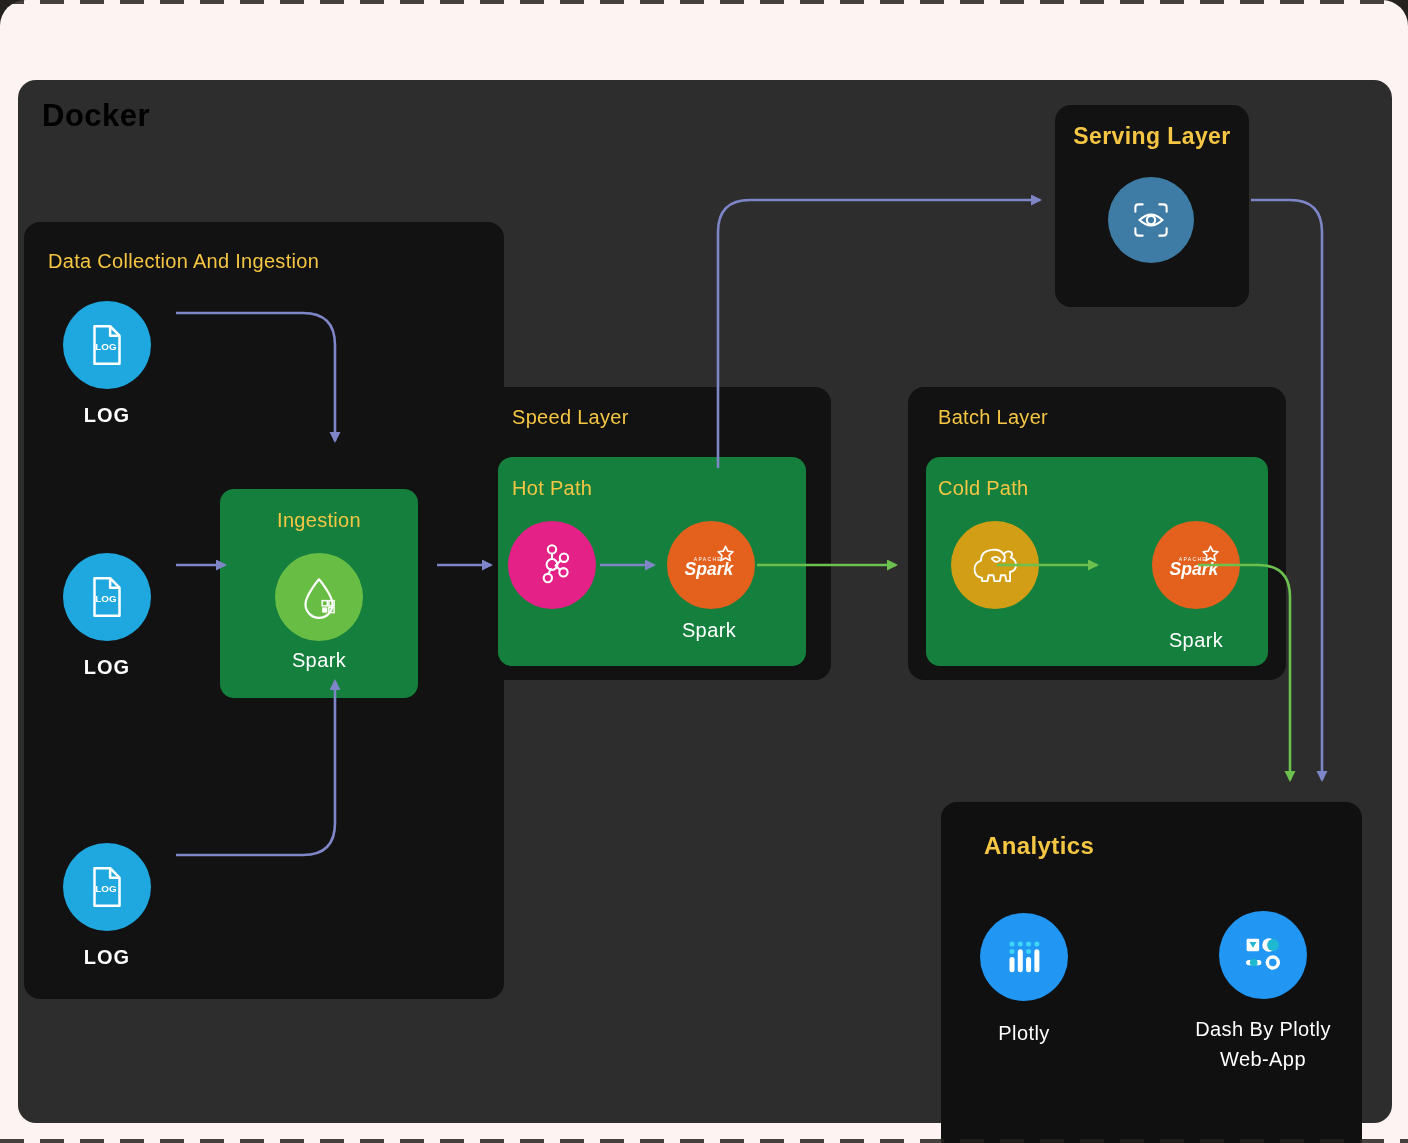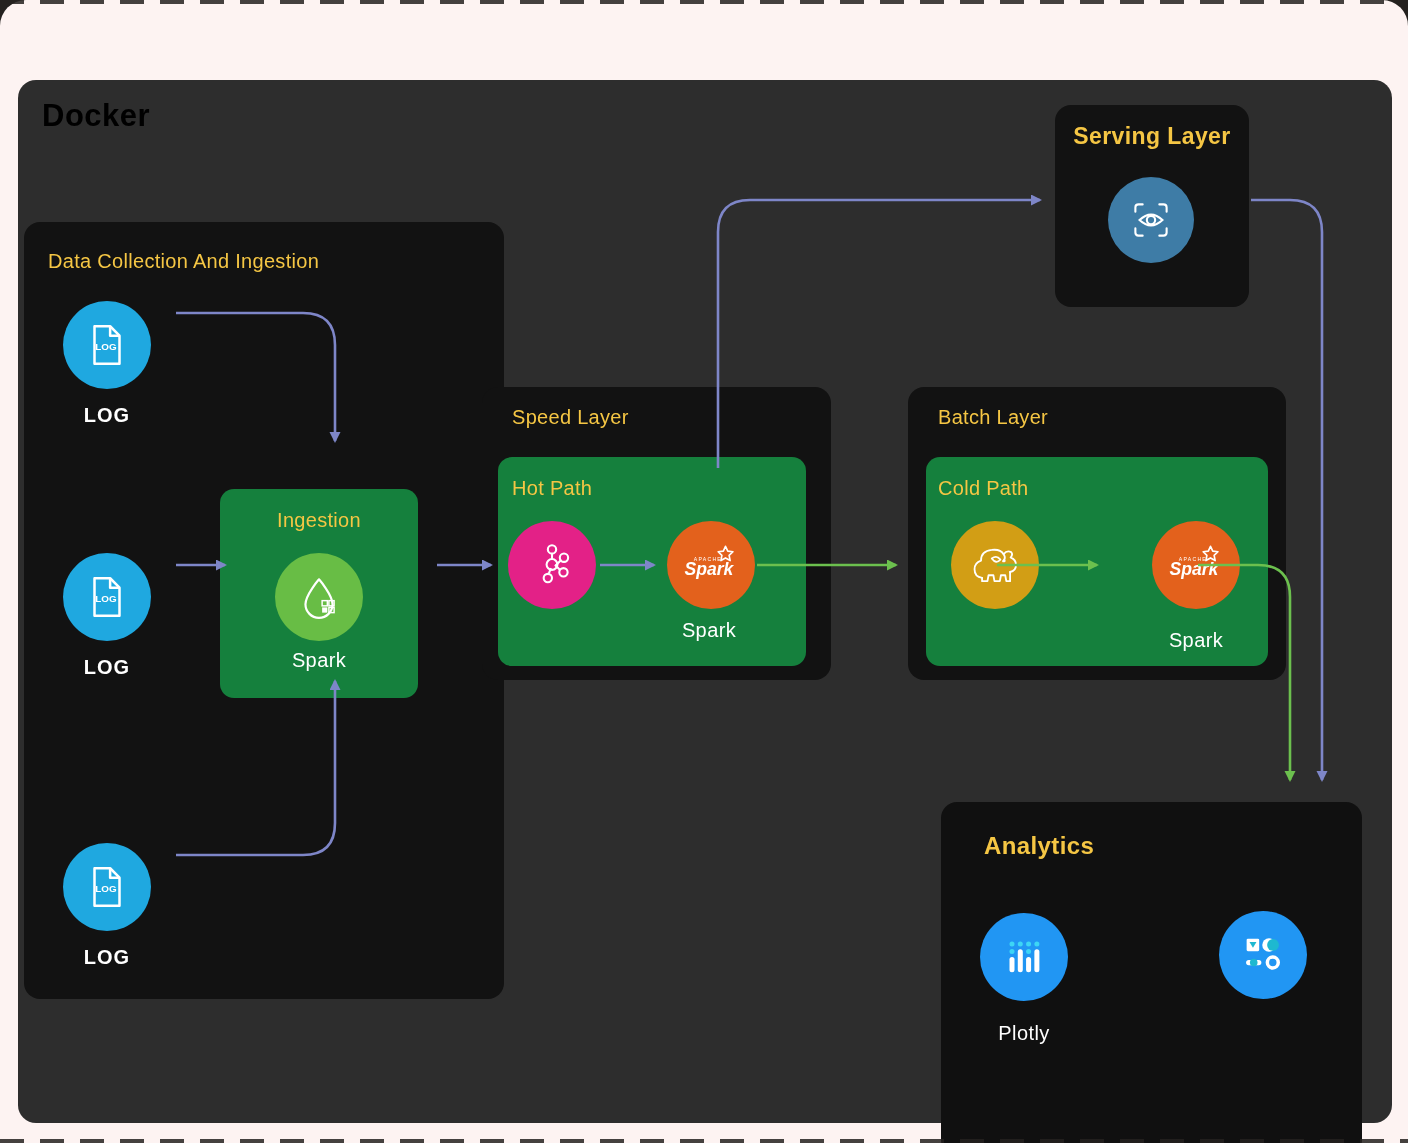--- a/index.html
+++ b/index.html
@@ -206,20 +206,21 @@
       <svg width="48" height="48" viewBox="0 0 44 44">
         <rect x="7" y="7" width="11.5" height="11.5" rx="1.2" fill="#fff"></rect>
         <path d="M9.6 10 h6.4 l-3.2 5.4 z" fill="#1EB8D0"></path>
         <circle cx="27.5" cy="12.8" r="6.2" fill="#fff"></circle>
         <circle cx="31.2" cy="12.8" r="5.4" fill="#1EB8D0"></circle>
         <rect x="6.5" y="26.5" width="14" height="4.8" rx="2.4" fill="#fff"></rect>
         <circle cx="13.5" cy="28.9" r="3.5" fill="#1EB8D0"></circle>
         <circle cx="31" cy="28.9" r="5" fill="none" stroke="#fff" stroke-width="3.2"></circle>
       </svg>
     </div>
+    <div class="node-label" style="left:232px;top:212px;width:180px;line-height:30px;">Dash By Plotly Web-App</div>
   </div>
 
   <svg id="arrow-layer">
     <defs>
       <marker id="ah-purple" markerUnits="userSpaceOnUse" markerWidth="13" markerHeight="13" refX="9" refY="5.5" orient="auto">
         <path d="M0,0 L11,5.5 L0,11 Z" fill="#7E86C8"></path>
       </marker>
       <marker id="ah-green" markerUnits="userSpaceOnUse" markerWidth="13" markerHeight="13" refX="9" refY="5.5" orient="auto">
         <path d="M0,0 L11,5.5 L0,11 Z" fill="#6CC04E"></path>
       </marker>

